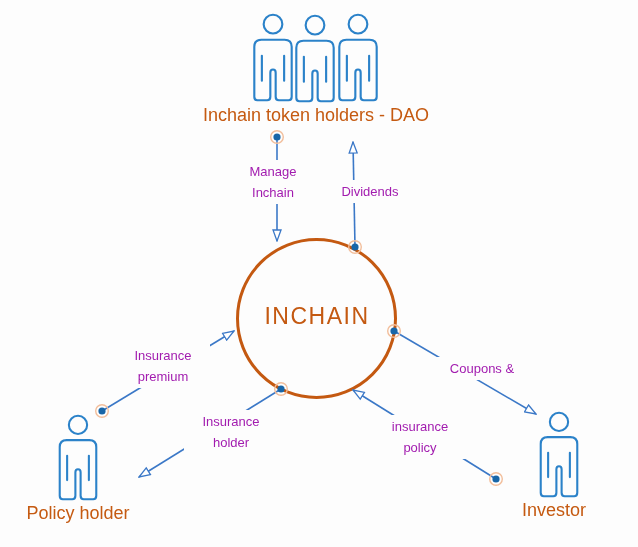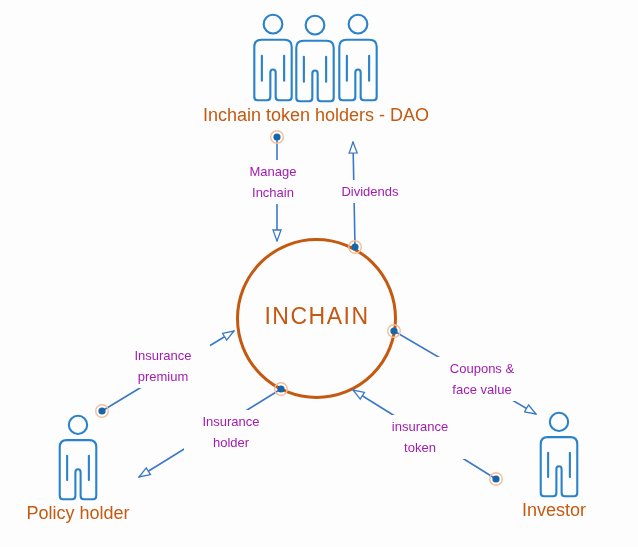--- a/index.html
+++ b/index.html
@@ -119,20 +119,19 @@
   <div class="lbl lbl-premium">
     <span>Insurance</span>
     <span>premium</span>
   </div>
   <div class="lbl lbl-policy">
     <span>Insurance</span>
     <span>holder</span>
   </div>
   <div class="lbl lbl-coupons">
     <span>Coupons &amp;</span>
-    <span>face value</span>
   </div>
   <div class="lbl lbl-invest">
     <span>insurance</span>
-    <span>token</span>
+    <span>policy</span>
   </div>
 
 </div>
 
 </body></html>

